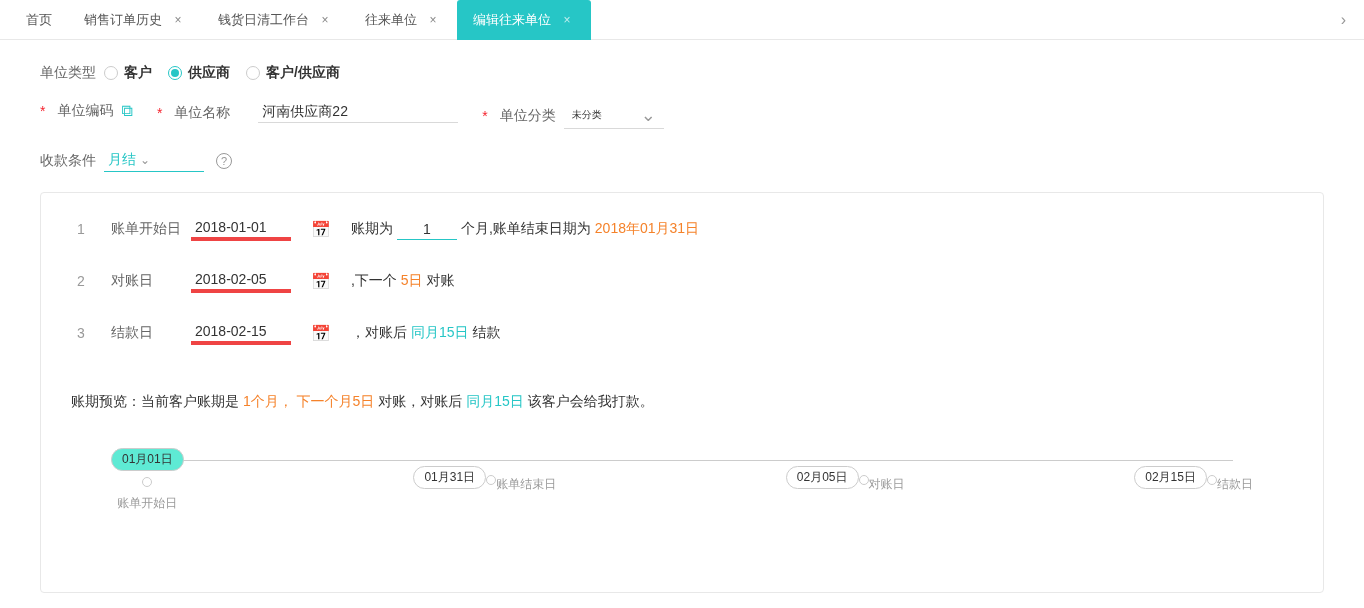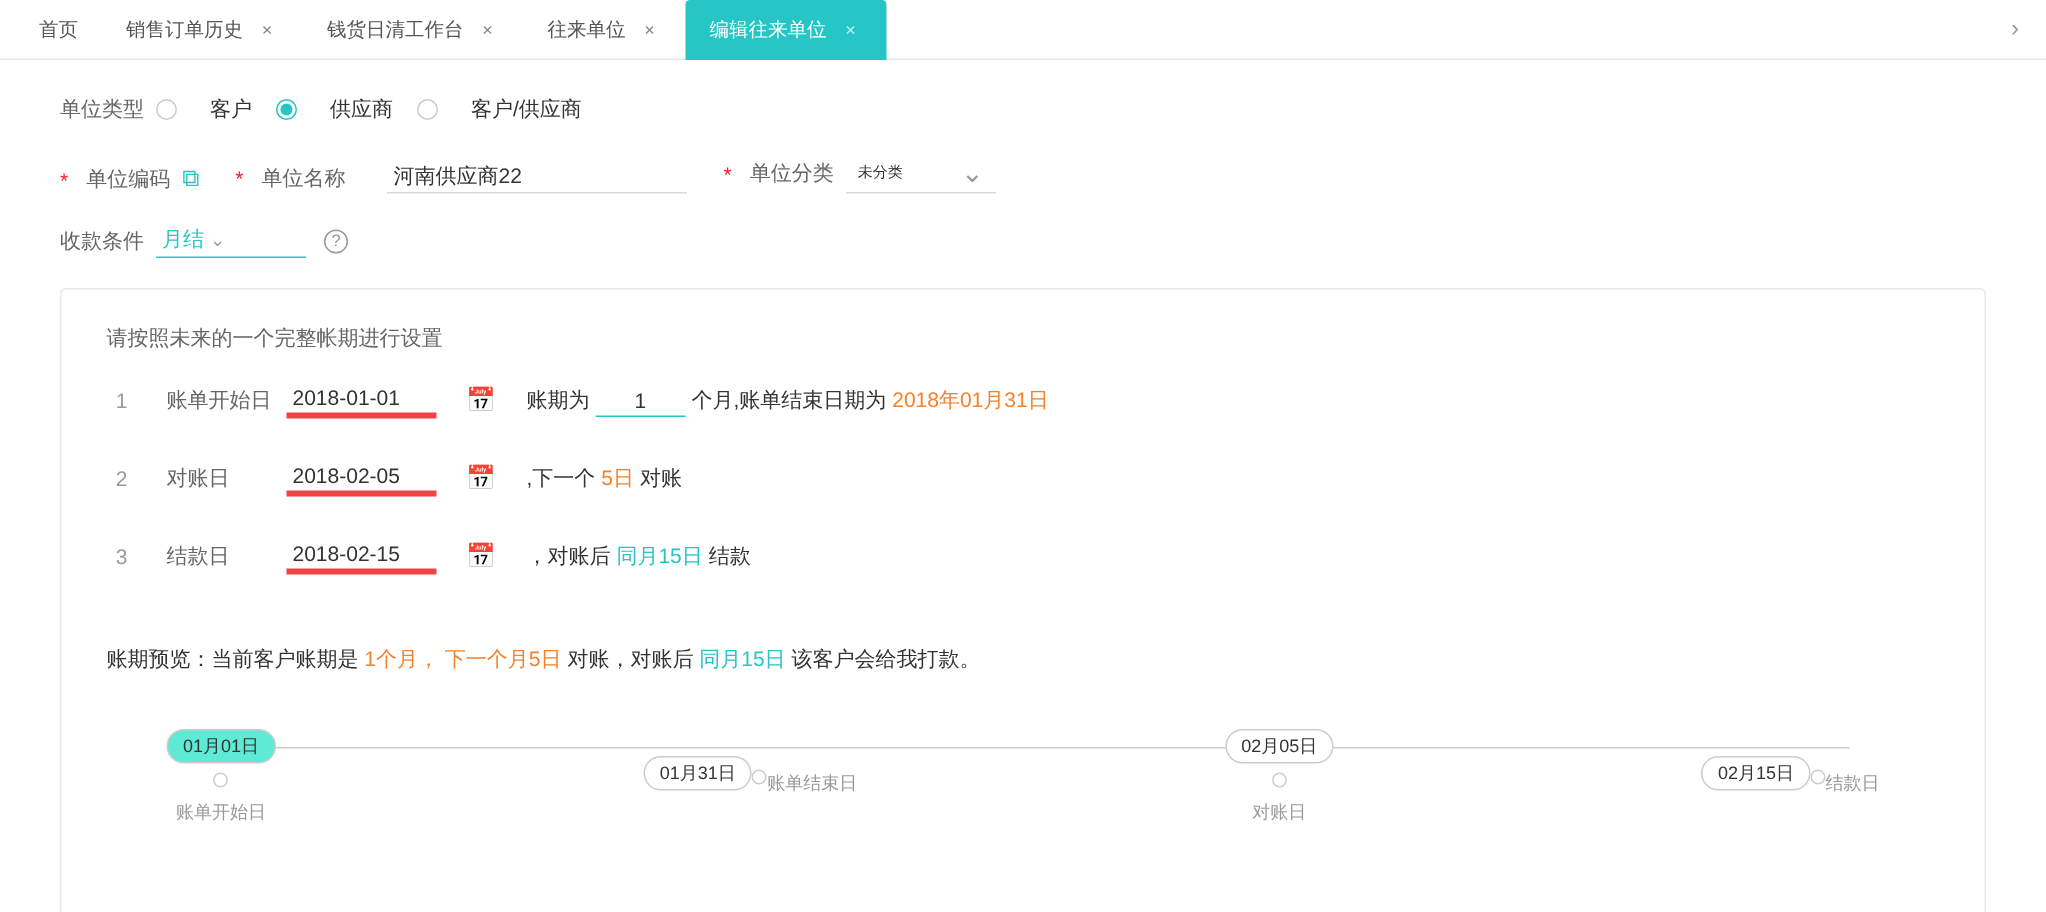--- a/index.html
+++ b/index.html
@@ -23,28 +23,28 @@
       margin-left: 8px; font-size: 12px; opacity: 0.7; cursor: pointer;
       display: inline-flex; align-items: center; justify-content: center;
       width: 16px; height: 16px; border-radius: 50%;
     }
     .tab-arrow { margin-left: auto; color: #999; font-size: 16px; cursor: pointer; padding: 0 8px; }
 
     
     .main-content { background: #fff; padding: 24px 40px; min-height: calc(100vh - 40px); }
 
     
-    .form-row { display: flex; align-items: flex-end; margin-bottom: 20px; gap: 24px; flex-wrap: wrap; }
+    .form-row { display: flex; align-items: flex-start; margin-bottom: 20px; gap: 24px; flex-wrap: wrap; }
     .form-group { display: flex; align-items: center; gap: 8px; }
     .form-label { color: #666; white-space: nowrap; }
     .required-mark { color: #f5222d; margin-right: 4px; }
 
     
     .radio-group { display: flex; align-items: center; gap: 16px; }
-    .radio-item { display: flex; align-items: center; gap: 22px; cursor: pointer; }
+    .radio-item { display: flex; align-items: center; gap: 6px; cursor: pointer; font-weight: bold; }
     .radio-circle {
       width: 14px; height: 14px; border-radius: 50%; border: 1.5px solid #ccc;
       display: inline-flex; align-items: center; justify-content: center;
     }
     .radio-circle.checked { border-color: #26c6c6; }
     .radio-circle.checked::after {
       content: ''; width: 8px; height: 8px; border-radius: 50%; background: #26c6c6;
     }
 
     
@@ -182,21 +182,20 @@
       <span class="form-label">收款条件</span>
       <div class="select-input">
         <span class="val">月结</span>
         <span class="select-arrow">⌄</span>
       </div>
       <span class="help-icon">?</span>
     </div>
   </div>
 
   <div class="card-section">
-    <div class="card-title">请按照未来的一个完整帐期进行设置</div>
 
     <div class="setting-row">
       <span class="row-num">1</span>
       <span class="row-field-label">账单开始日</span>
       <input class="date-input" type="text" value="2018-01-01" style="">
       <span class="icon-calendar">📅</span>
       <span class="row-desc">
         <span>账期为</span>
         <input class="num-input" type="text" value="1" style="">
         <span>个月,账单结束日期为</span>
@@ -247,21 +246,21 @@
             <div style="width:10px;height:10px;border-radius:50%;background:#fff;border:1.5px solid #ccc;"></div>
             <div style="font-size:12px;color:#999;margin-top:8px;">账单开始日</div>
           </div>
 
           <div style="display:flex;align-items:center;">
             <div style="background:#fff;border:1px solid #ccc;border-radius:20px;padding:2px 10px;font-size:12px;color:#333;margin-bottom:6px;">01月31日</div>
             <div style="width:10px;height:10px;border-radius:50%;background:#fff;border:1.5px solid #ccc;"></div>
             <div style="font-size:12px;color:#999;margin-top:8px;">账单结束日</div>
           </div>
 
-          <div style="display:flex;flex-direction:column;align-items:center;">
+          <div style="display:flex;flex-direction:row;align-items:center;">
             <div style="background:#fff;border:1px solid #ccc;border-radius:20px;padding:2px 10px;font-size:12px;color:#333;margin-bottom:6px;">02月05日</div>
             <div style="width:10px;height:10px;border-radius:50%;background:#fff;border:1.5px solid #ccc;"></div>
             <div style="font-size:12px;color:#999;margin-top:8px;">对账日</div>
           </div>
 
           <div style="display:flex;flex-direction:row;align-items:center;">
             <div style="background:#fff;border:1px solid #ccc;border-radius:20px;padding:2px 10px;font-size:12px;color:#333;margin-bottom:6px;">02月15日</div>
             <div style="width:10px;height:10px;border-radius:50%;background:#fff;border:1.5px solid #ccc;"></div>
             <div style="font-size:12px;color:#999;margin-top:8px;">结款日</div>
           </div>

